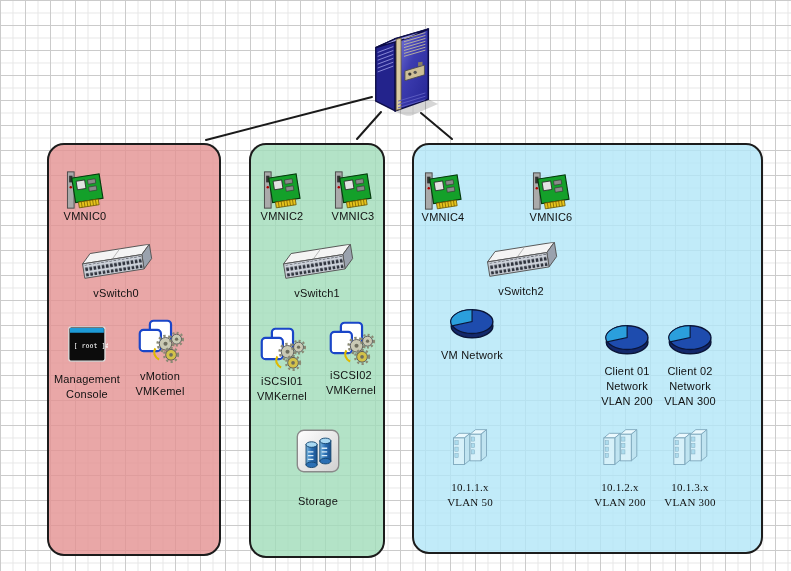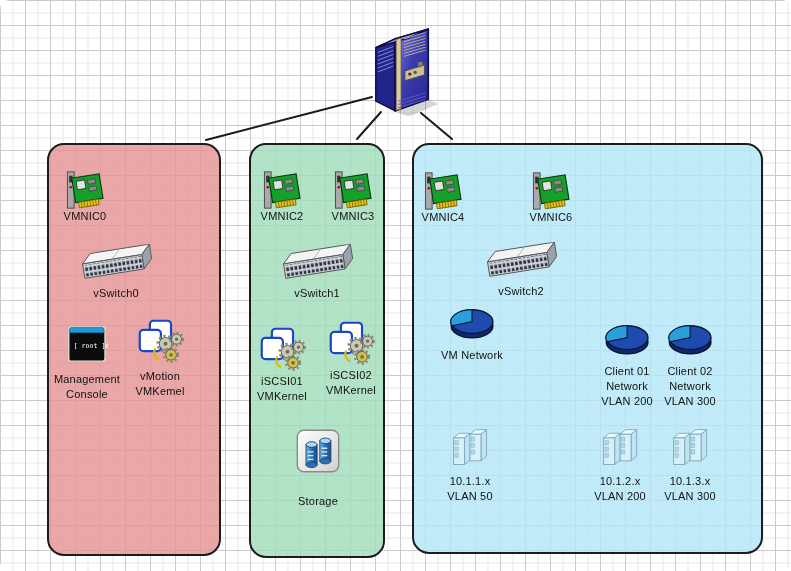--- a/index.html
+++ b/index.html
@@ -10,21 +10,20 @@
   }
   .stage{
     position:relative;width:791px;height:571px;
     background-color:#ffffff;
     background-image:
       linear-gradient(to right,#cbcbcb 1px,transparent 1px),
       linear-gradient(to bottom,#cbcbcb 1px,transparent 1px),
       linear-gradient(to right,#e6e6e6 1px,transparent 1px),
       linear-gradient(to bottom,#e6e6e6 1px,transparent 1px);
     background-size:25px 25px,25px 25px,12.5px 12.5px,12.5px 12.5px;
-    border-radius:9px;
   }
   .panel{
     position:absolute;border:2.2px solid #1c1c1c;border-radius:17px;
     box-sizing:border-box;
   }
   .panel-mgmt{left:47px;top:143px;width:174px;height:413px;}
   .panel-storage{left:249px;top:143px;width:136px;height:415px;}
   .panel-vm{left:412px;top:143px;width:351px;height:411px;}
   .connectors{position:absolute;left:0;top:0;pointer-events:none;}
   .connectors line{pointer-events:stroke;}
@@ -35,21 +34,21 @@
   }
   .node svg{display:block;margin:0 auto;}
   .lbl{
     font-size:11px;line-height:15px;color:#111;
     letter-spacing:0.2px;
   }
   .lbl div{height:15px;}
   
   .m-n4{margin-top:-4px;} .m-2{margin-top:2px;}
   .m-4{margin-top:20px;} .m-5{margin-top:5px;} .m-6{margin-top:6px;}
-  .m-8{margin-top:8px;} .m-10{margin-top:4px;} .m-n2{margin-top:-2px;}
+  .m-8{margin-top:8px;} .m-10{margin-top:10px;font-family:Liberation Serif, serif;} .m-n2{margin-top:-2px;}
   .defs-holder{position:absolute;width:0;height:0;overflow:hidden;}
 </style>
 </head>
 <body>
 
 <svg class="defs-holder" aria-hidden="true">
   <defs>
     <pattern id="pat-ports" width="4.6" height="6.4" patternUnits="userSpaceOnUse">
       <rect x="0.8" y="1.4" width="3" height="3.8" fill="#2e323c"></rect>
     </pattern>

